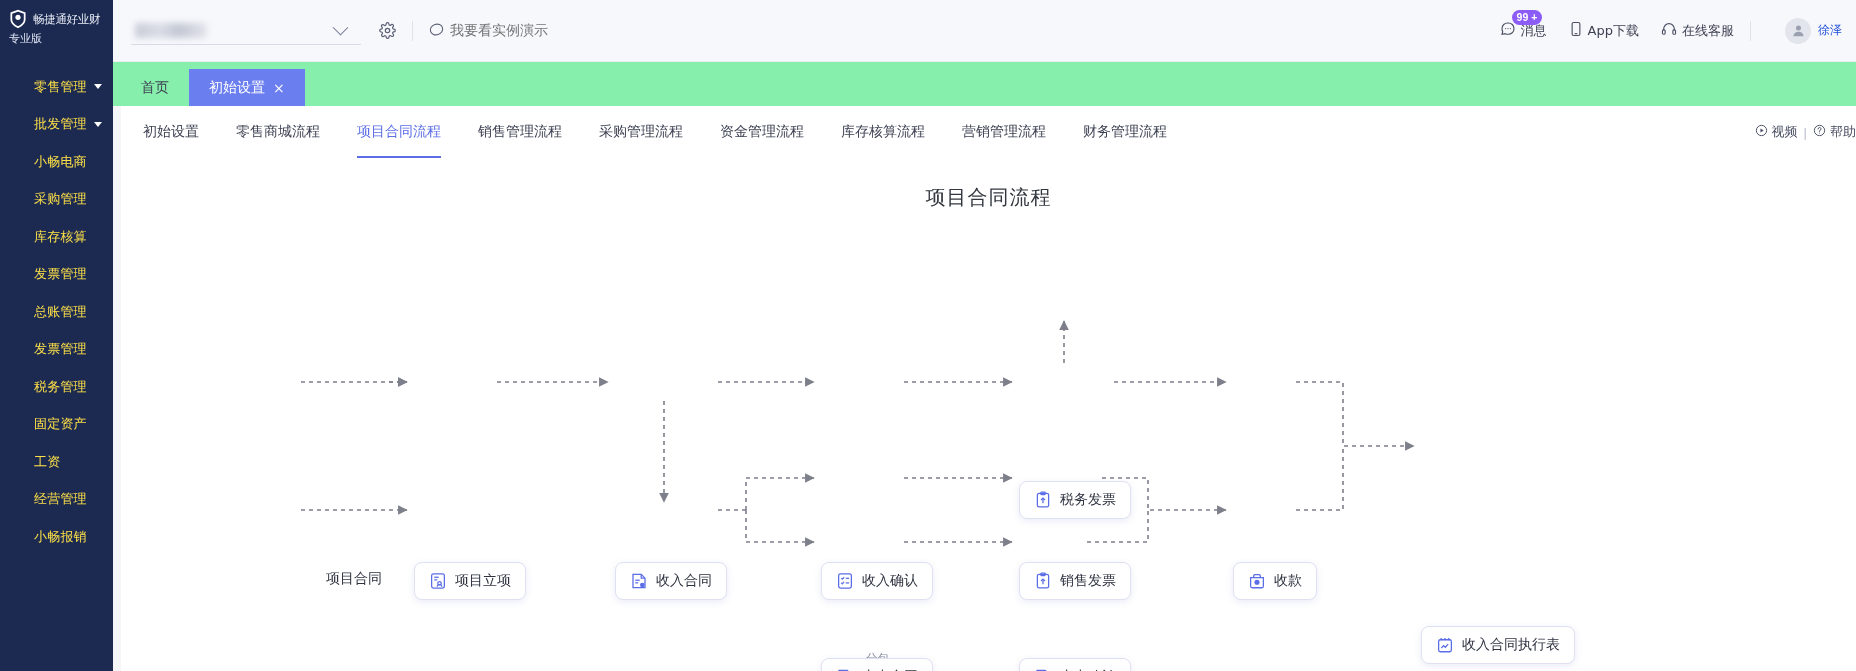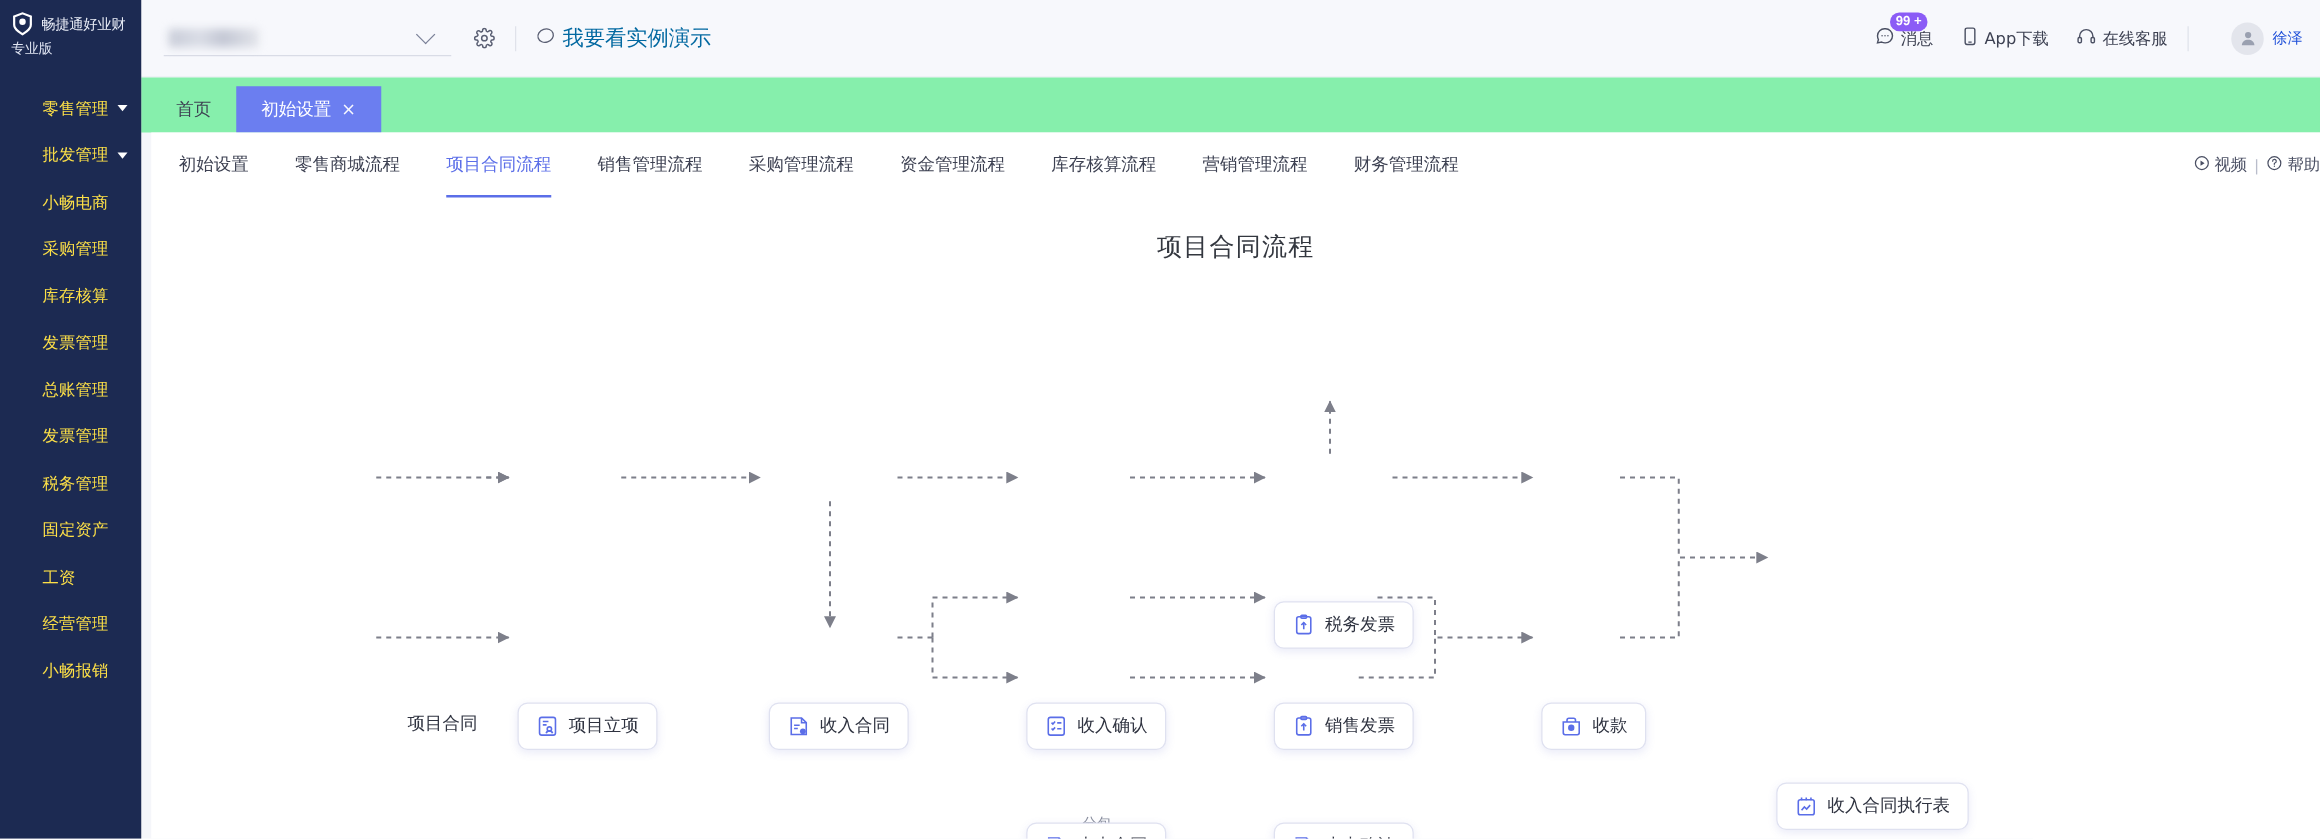--- a/index.html
+++ b/index.html
@@ -60,21 +60,21 @@
   }
   .chev-down {
     margin-left: 128px; width: 11px; height: 11px;
     border-right: 1.6px solid #7a8097; border-bottom: 1.6px solid #7a8097;
     transform: rotate(45deg) translate(-2px,-2px);
   }
   .gear-btn { margin-left: 18px; cursor:pointer; display:flex; align-items:center; }
   .vdiv { width:1px; height:20px; background:#e0e2ea; margin:0 16px; }
   .demo-link {
     display: flex; align-items: center; gap: 6px; cursor: pointer;
-    color: #0369a1; font-size: 17px; font-family:"DejaVu Sans",sans-serif;
+    color: #737373; font-size: 14px; font-family:"DejaVu Sans",sans-serif;
   }
   .spacer { flex: 1 1 auto; }
   .hdr-item {
     display: flex; align-items: center; gap: 5px; cursor: pointer;
     color: #3d4152; font-size: 13px; margin-left: 22px; position: relative;
     font-family:"DejaVu Sans",sans-serif;
   }
   .badge-99 {
     position: absolute; top: -11px; left: 12px;
     background: #8b5cf6; color: #fff; border-radius: 9px;

